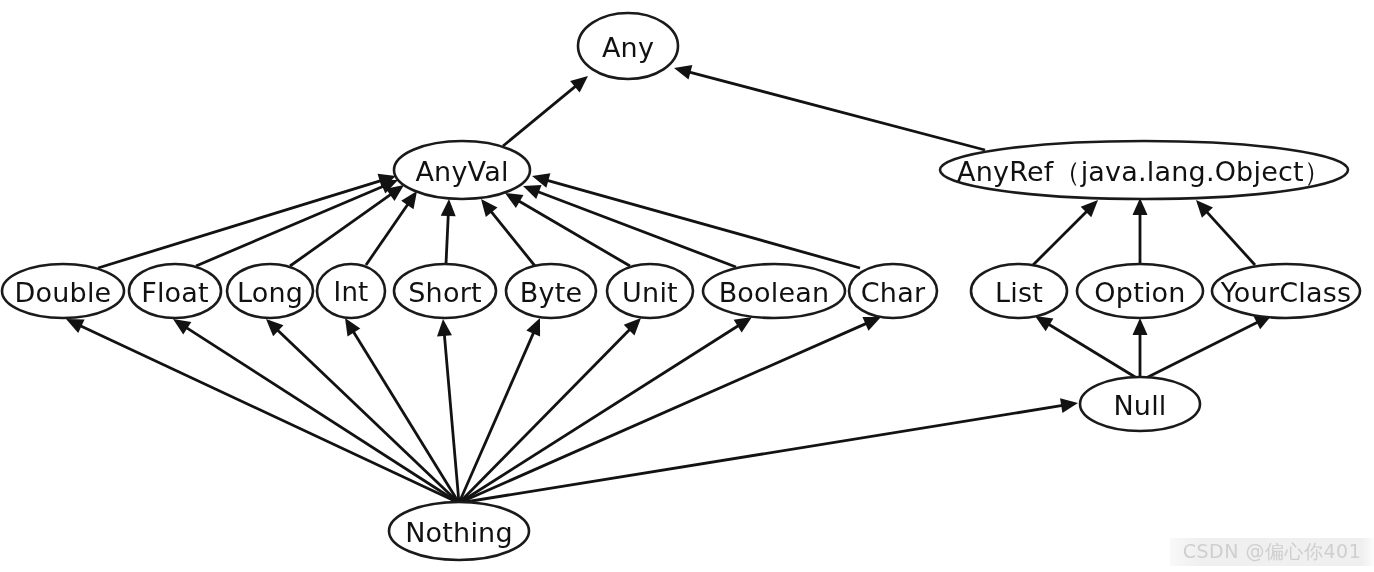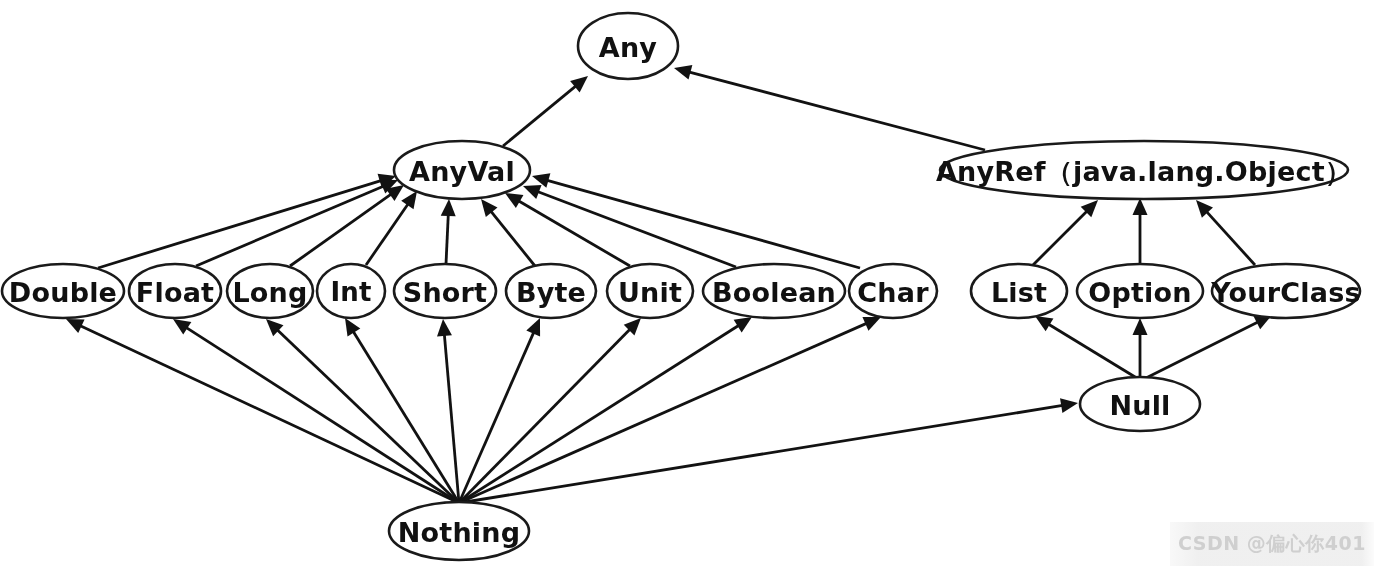--- a/index.html
+++ b/index.html
@@ -9,21 +9,20 @@
   }
   body {
     font-family: "DejaVu Sans", "Liberation Sans", sans-serif;
   }
   #canvas-wrap {
     position: relative;
     width: 1374px;
     height: 572px;
     background: #ffffff;
     overflow: hidden;
-    font-weight: bold;
   }
   svg#diagram {
     position: absolute;
     top: 0;
     left: 0;
     width: 1374px;
     height: 572px;
     display: block;
   }
   .node-ellipse {
@@ -52,21 +51,21 @@
   }
   .edge-head {
     fill: #121212;
     stroke: none;
   }
   .watermark {
     position: absolute;
     right: 0px;
     bottom: 6px;
     width: 204px;
-    height: 44px;
+    height: 28px;
     background: linear-gradient(90deg, rgba(240,240,240,0.45) 0%, rgba(238,238,238,0.9) 14%, rgba(238,238,238,0.9) 94%, rgba(248,248,248,0.5) 100%);
     display: flex;
     align-items: center;
     justify-content: center;
     pointer-events: none;
     text-align: right;
   }
   .watermark-text {
     color: #cfcfcf;
     font-size: 19px;

